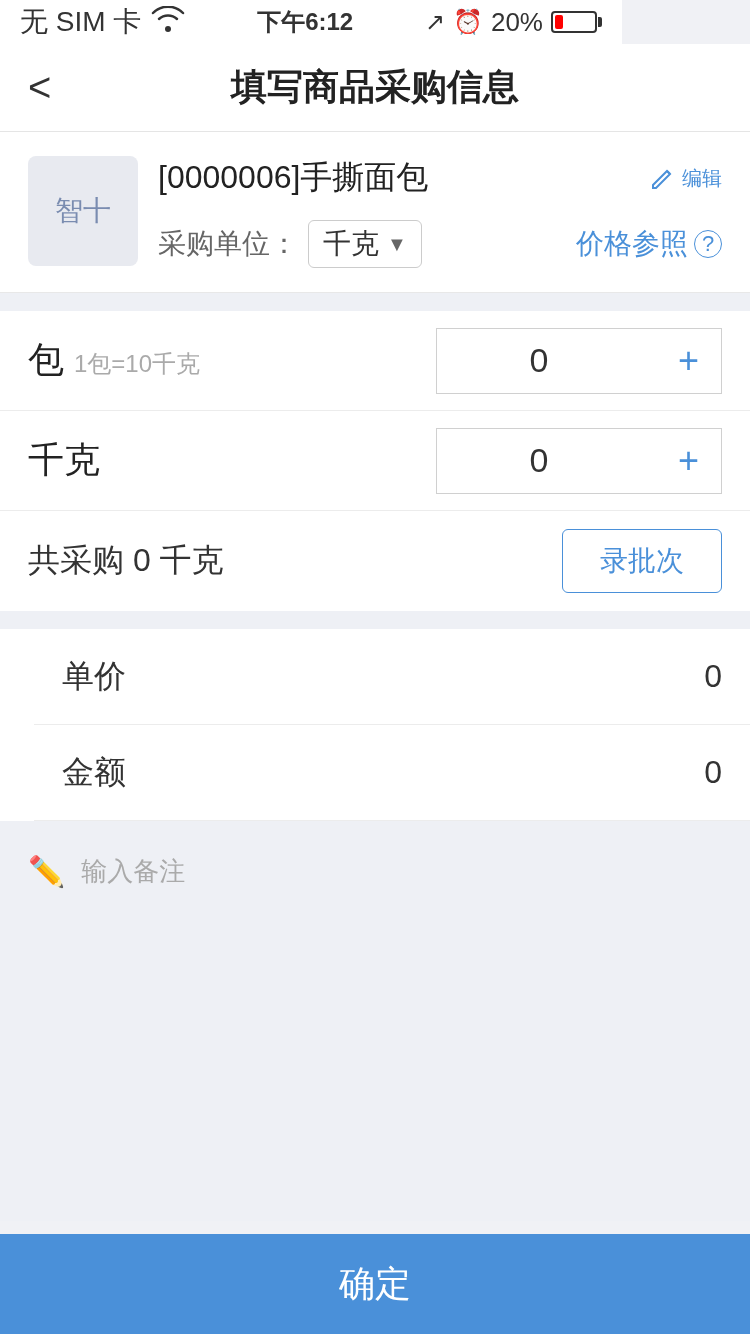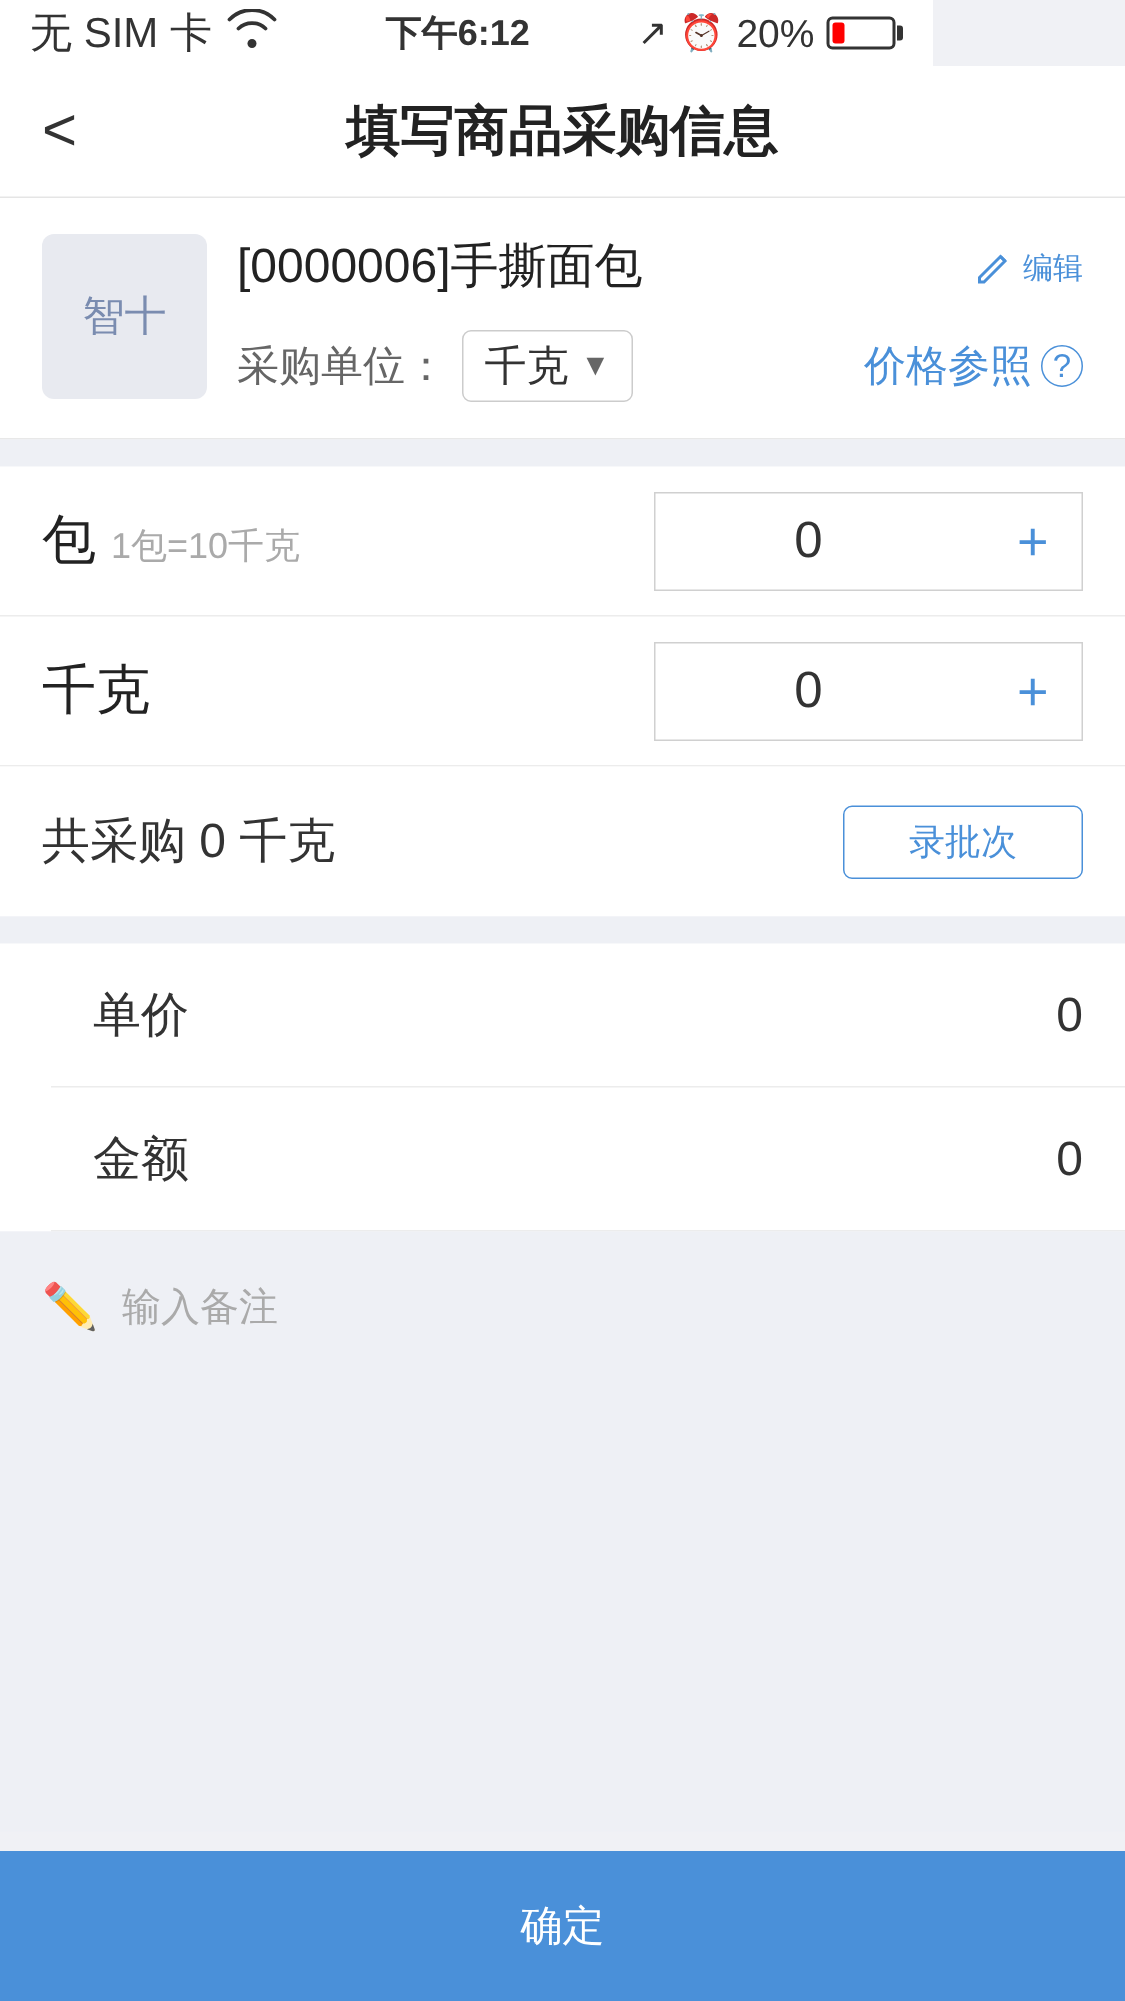--- a/index.html
+++ b/index.html
@@ -170,25 +170,25 @@
       padding: 0 28px;
       height: 100px;
       display: flex;
       align-items: center;
       justify-content: space-between;
       gap: 10px;
     }
     .total-text { font-size: 32px; color: #333; }
     .batch-btn {
       width: 160px;
-      height: 49px;
+      height: 64px;
       border: 1px solid #4a90d9;
       background: #fff;
       color: #4a90d9;
-      font-size: 24px;
+      font-size: 28px;
       border-radius: 6px;
       display: flex;
       align-items: center;
       justify-content: center;
       cursor: pointer;
     }
 
     
     .info-section { background: #fff; margin-top: 0; padding-left: 34px; }
     .info-row {
@@ -219,21 +219,21 @@
       height: 100px;
       background: #4a90d9;
       display: flex;
       align-items: center;
       justify-content: center;
       position: fixed;
       bottom: 0;
       left: 0;
       cursor: pointer;
     }
-    .confirm-label { font-size: 28px; color: #fff; font-weight: 500; }
+    .confirm-label { font-size: 36px; color: #fff; font-weight: 500; }
     .main-content {
       padding-bottom: 100px;
       min-height: calc(1334px - 44px - 88px);
     }
   </style>
 </head>
 <body>
 
 <div class="status-bar">
   <div class="status-left">

